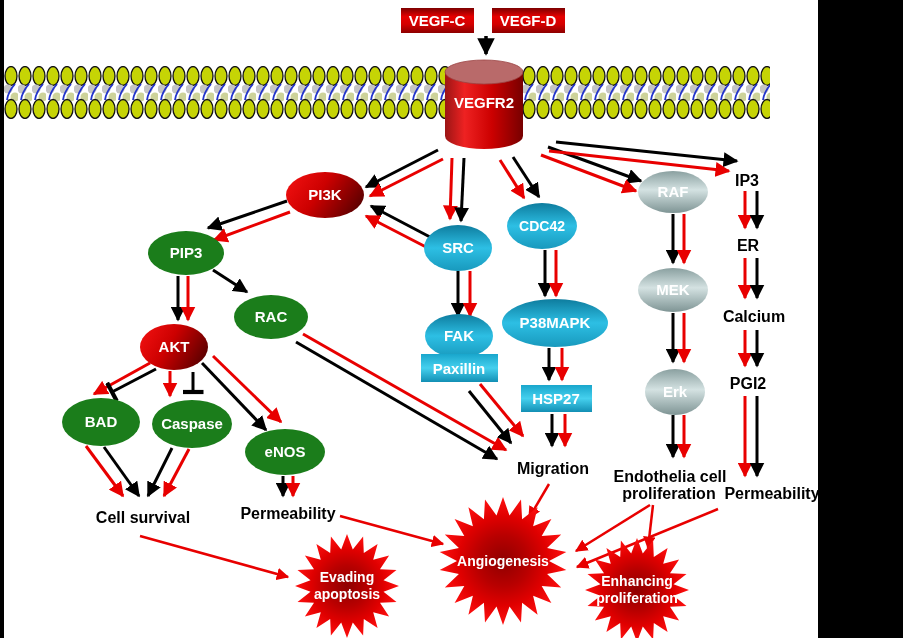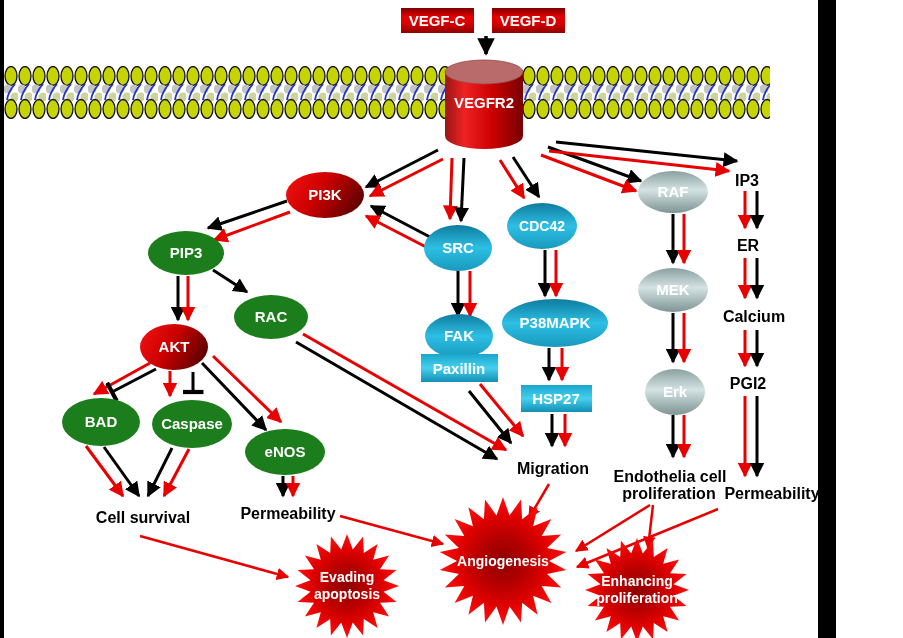--- a/index.html
+++ b/index.html
@@ -1,16 +1,16 @@
 <!DOCTYPE html>
 <html><head>
 <meta charset="utf-8">
 <style>
   html,body{margin:0;padding:0;background:#fff;}
-  .canvas{position:relative;width:836px;height:638px;background:#fff;overflow:hidden;}
+  .canvas{position:relative;width:903px;height:638px;background:#fff;overflow:hidden;}
   svg{display:block;}
   text{font-family:"Liberation Sans",sans-serif;}
   .nt{fill:#ffffff;font-weight:bold;font-size:15px;text-anchor:middle;}
   .nt-s{fill:#ffffff;font-weight:bold;font-size:14px;text-anchor:middle;}
   .lbl{fill:#000000;font-weight:bold;font-size:16px;text-anchor:middle;}
   .star-t{fill:#ffffff;font-weight:bold;font-size:14px;text-anchor:middle;}
   .ab{stroke:#000000;}
   .ar{stroke:#e80000;}
   .w3{stroke-width:3;}
   .w25{stroke-width:2.5;}

